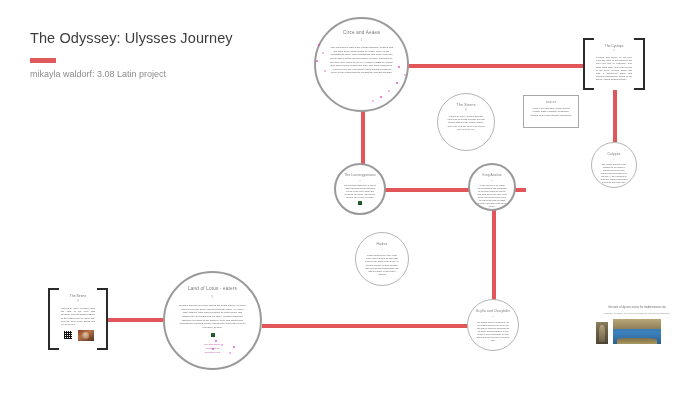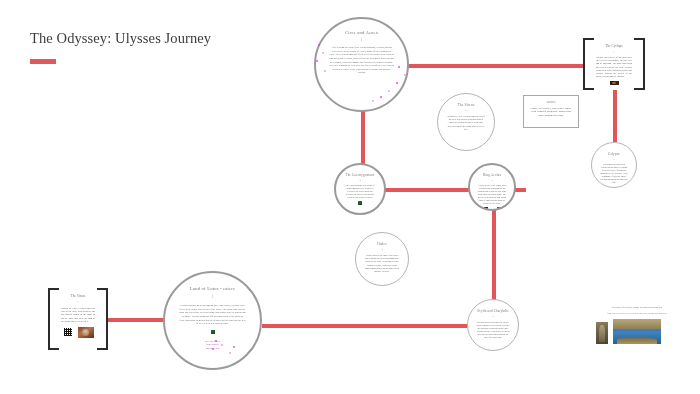--- a/index.html
+++ b/index.html
@@ -6,21 +6,20 @@
   html, body {
     width: 700px; height: 394px;
     background: #ffffff;
     font-family: "Liberation Sans", sans-serif;
     overflow: hidden;
   }
   #canvas {
     position: relative;
     width: 700px; height: 394px;
     background: #ffffff;
-    font-family: Liberation Serif, serif;
   }
 
   
   .title-block { position: absolute; left: 30px; top: 30px; }
   .main-title {
     font-size: 14.5px;
     color: #3c3c3c;
     letter-spacing: 0.1px;
     white-space: nowrap;
   }
@@ -178,20 +177,21 @@
   }
 </style>
 </head>
 <body>
 
 <div id="canvas">
 
   <div class="title-block">
     <div class="main-title">The Odyssey: Ulysses Journey</div>
     <div class="title-rule"></div>
+    <div class="subtitle">mikayla waldorf: 3.08 Latin project</div>
   </div>
 
   <div class="conn h" style="left:408px; top:64px; width:175px;"></div>
 
   <div class="conn v" style="left:361px; top:108px; height:66px;"></div>
 
   <div class="conn h" style="left:385px; top:188px; width:90px;"></div>
 
   <div class="conn h" style="left:512px; top:188px; width:14px;"></div>
 

